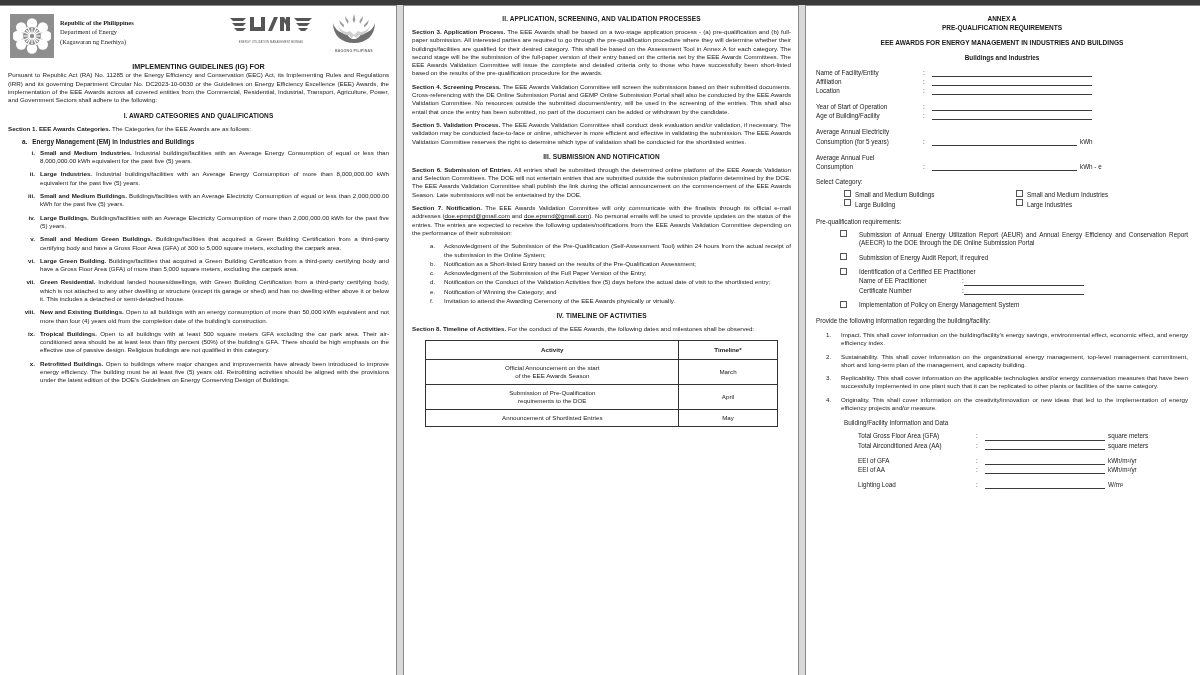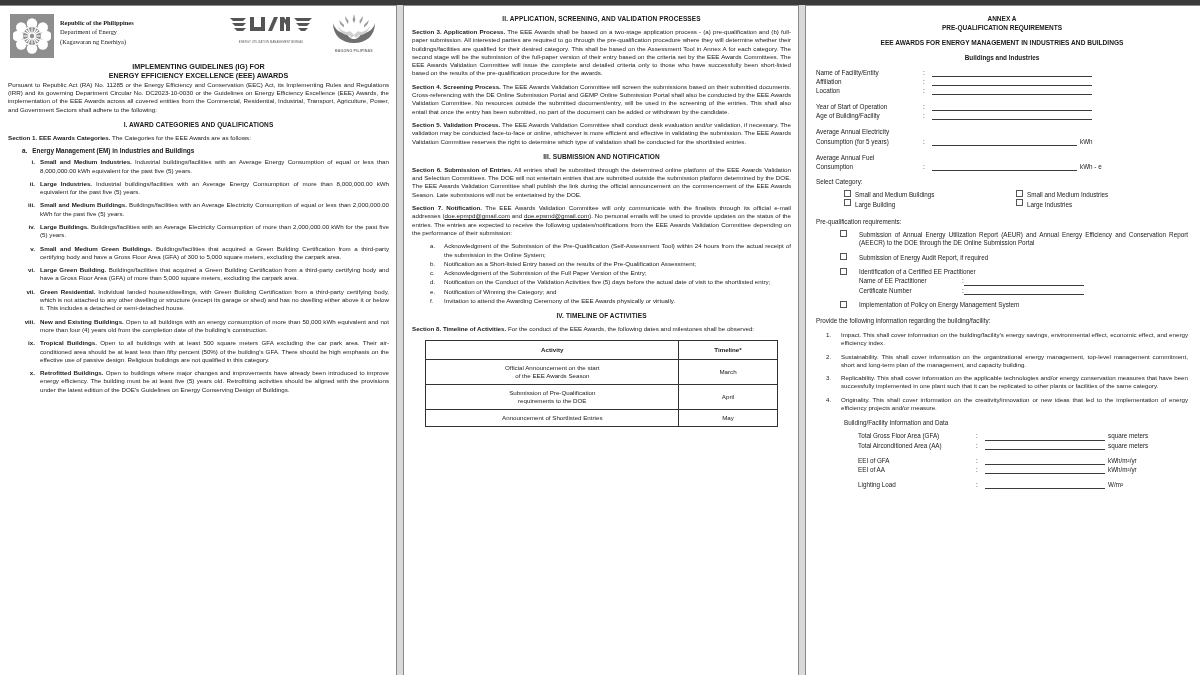--- a/index.html
+++ b/index.html
@@ -160,21 +160,20 @@
               <path d="M4 9 C4 22 13 29 25 29 C37 29 46 22 46 9 C44 16 38 20 32 19 C31 23 28 25 25 25 C22 25 19 23 18 19 C12 20 6 16 4 9 Z" fill="#6f6f6f"></path>
               <path d="M9 12 C11 19 17 22 20 21 L22 24 L25 22 L28 24 L30 21 C33 22 39 19 41 12 C37 18 32 19 29 17 L25 21 L21 17 C18 19 13 18 9 12 Z" fill="#cfcfcf"></path>
             </svg>
             <div class="cap">BAGONG PILIPINAS</div>
           </div>
         </div>
       </div>
 
       <div class="h-title">
         <div>IMPLEMENTING GUIDELINES (IG) FOR</div>
-        <div>ENERGY EFFICIENCY EXCELLENCE (EEE) AWARDS</div>
       </div>
 
       <p class="t">Pursuant to Republic Act (RA) No. 11285 or the Energy Efficiency and Conservation (EEC) Act, its Implementing Rules and Regulations (IRR) and its governing Department Circular No. DC2023-10-0030 or the Guidelines on Energy Efficiency Excellence (EEE) Awards, the implementation of the EEE Awards across all covered entities from the Commercial, Residential, Industrial, Transport, Agriculture, Power, and Government Sectors shall adhere to the following:</p>
 
       <div class="h-sec">I. AWARD CATEGORIES AND QUALIFICATIONS</div>
 
       <p class="t nj"><b>Section 1. EEE Awards Categories.</b><span> The Categories for the EEE Awards are as follows:</span></p>
 
       <ol class="lv-a">
         <li>

